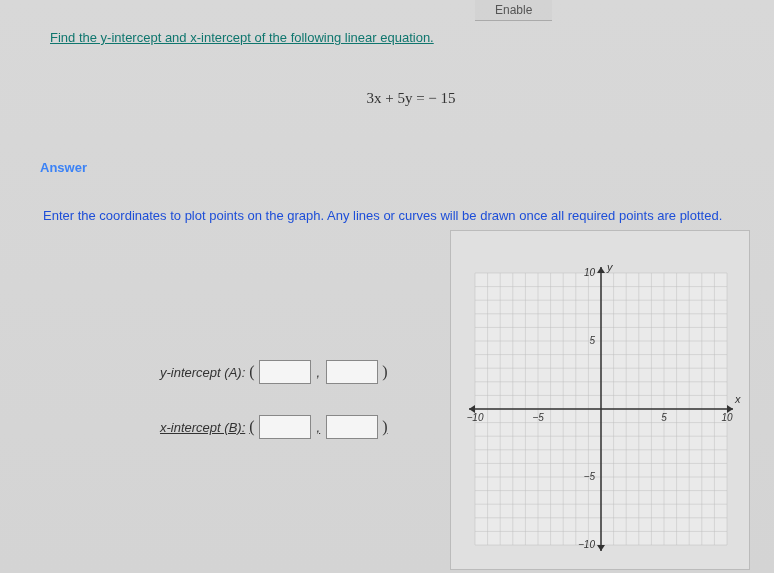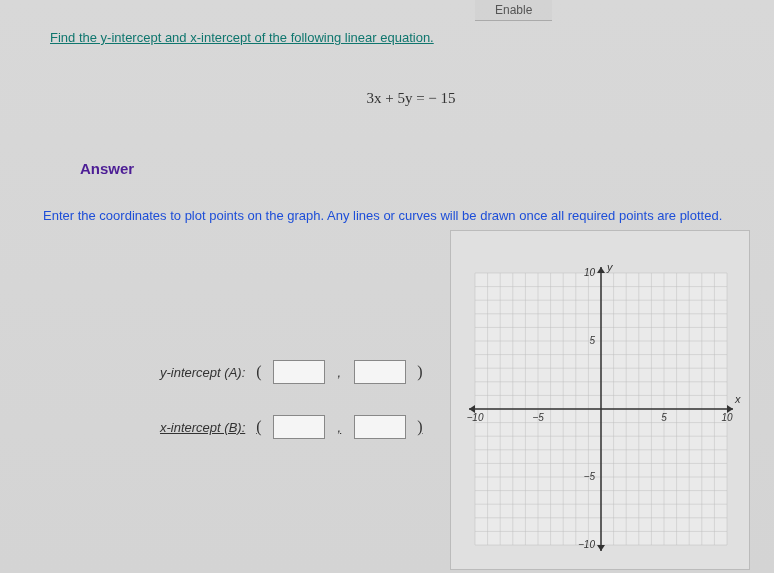--- a/index.html
+++ b/index.html
@@ -38,23 +38,22 @@
       transform: translateX(-50%);
       font-family: 'Times New Roman', serif;
       font-size: 15px;
       margin-left: 24px;
     }
     .answer-label {
       position: absolute;
       top: 160px;
       left: 40px;
       font-weight: bold;
-      font-size: 15px;
-      color: #4c1d95;
-      margin-left: 40px;
+      font-size: 13px;
+      color: #3b82f6;
     }
     .instructions {
       position: absolute;
       top: 208px;
       left: 43px;
       font-size: 13px;
       color: #1d4ed8;
     }
     .enable-btn {
       position: absolute;
@@ -65,21 +64,21 @@
       padding: 5px 10px;
       font-size: 12px;
       color: #333;
       cursor: pointer;
     }
     .intercept-group {
       position: absolute;
       left: 160px;
       display: flex;
       align-items: center;
-      gap: 11px;
+      gap: 4px;
       font-style: italic;
       font-size: 13px;
     }
     .y-int { top: 360px; }
     .x-int { top: 415px; text-decoration: underline; }
     .intercept-group input {
       width: 52px;
       height: 24px;
       border: 1px solid #888;
       background: #f5f5f5;

